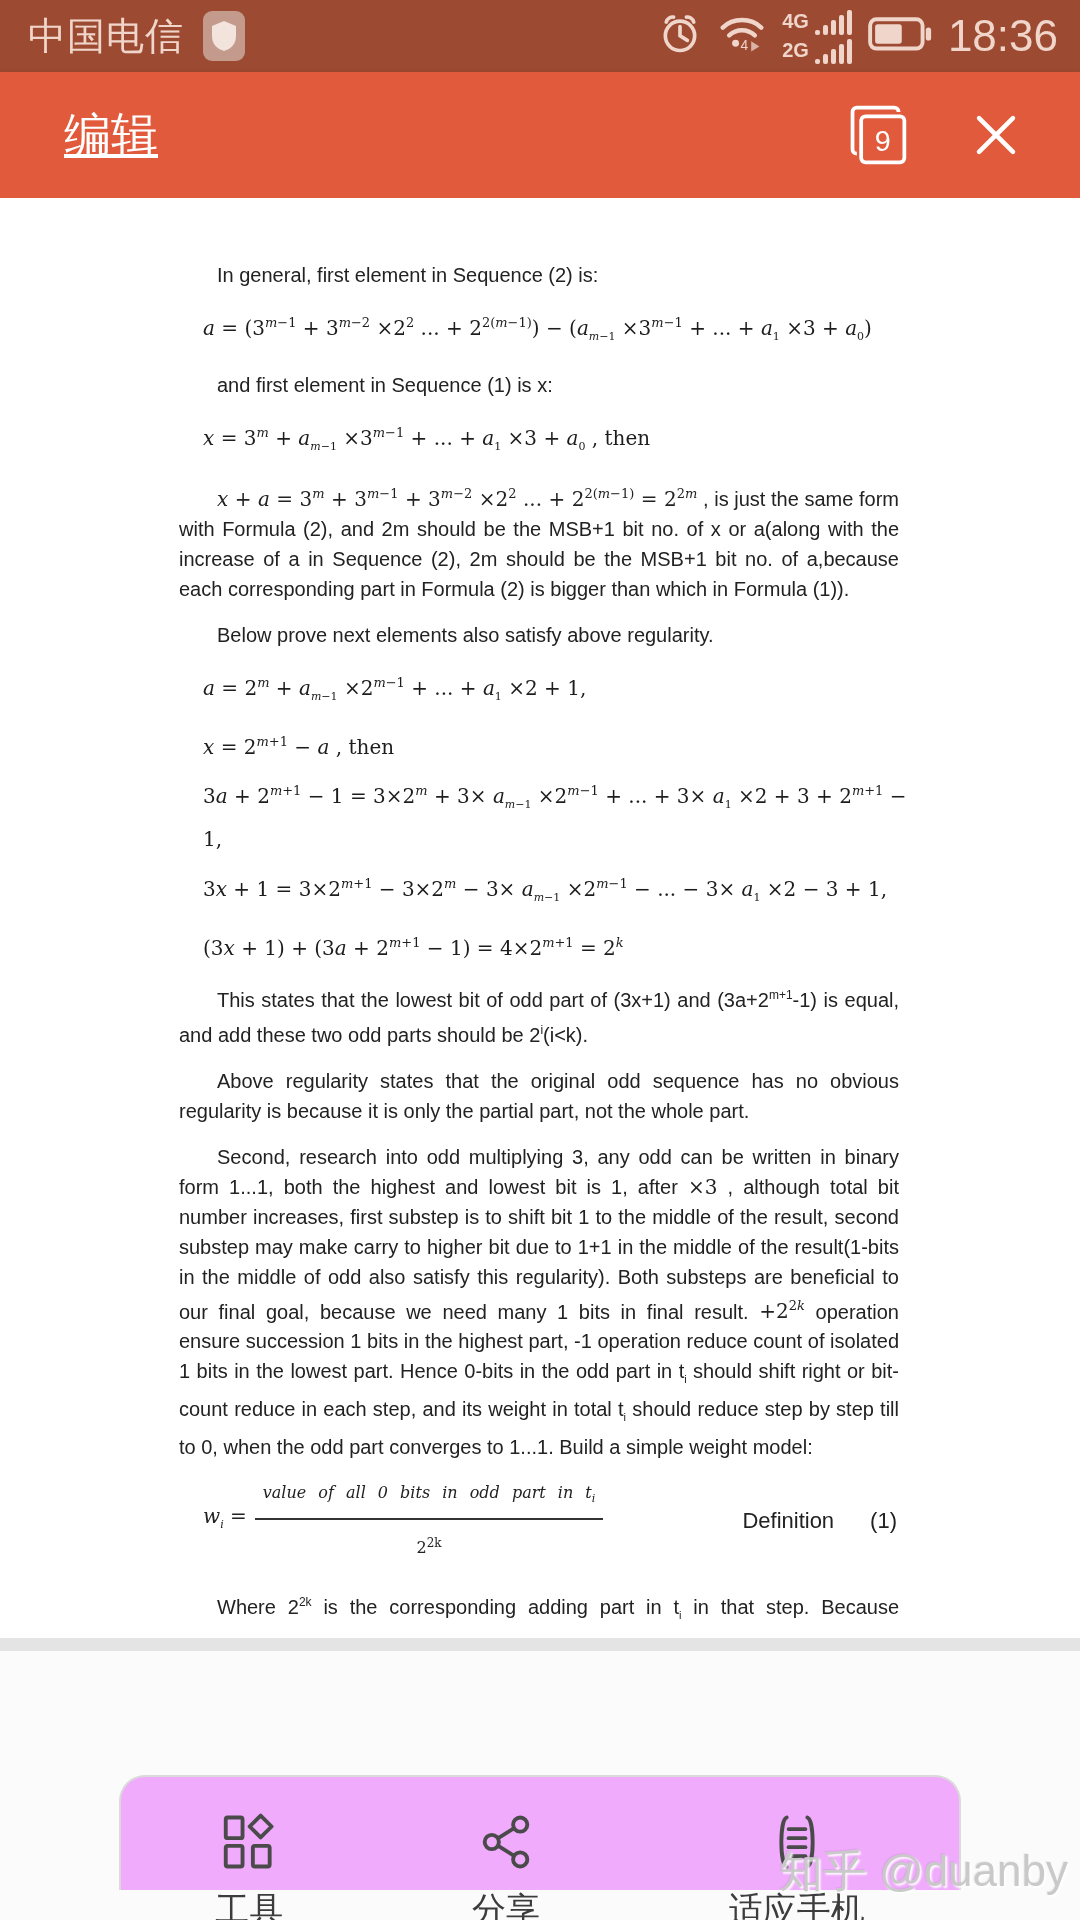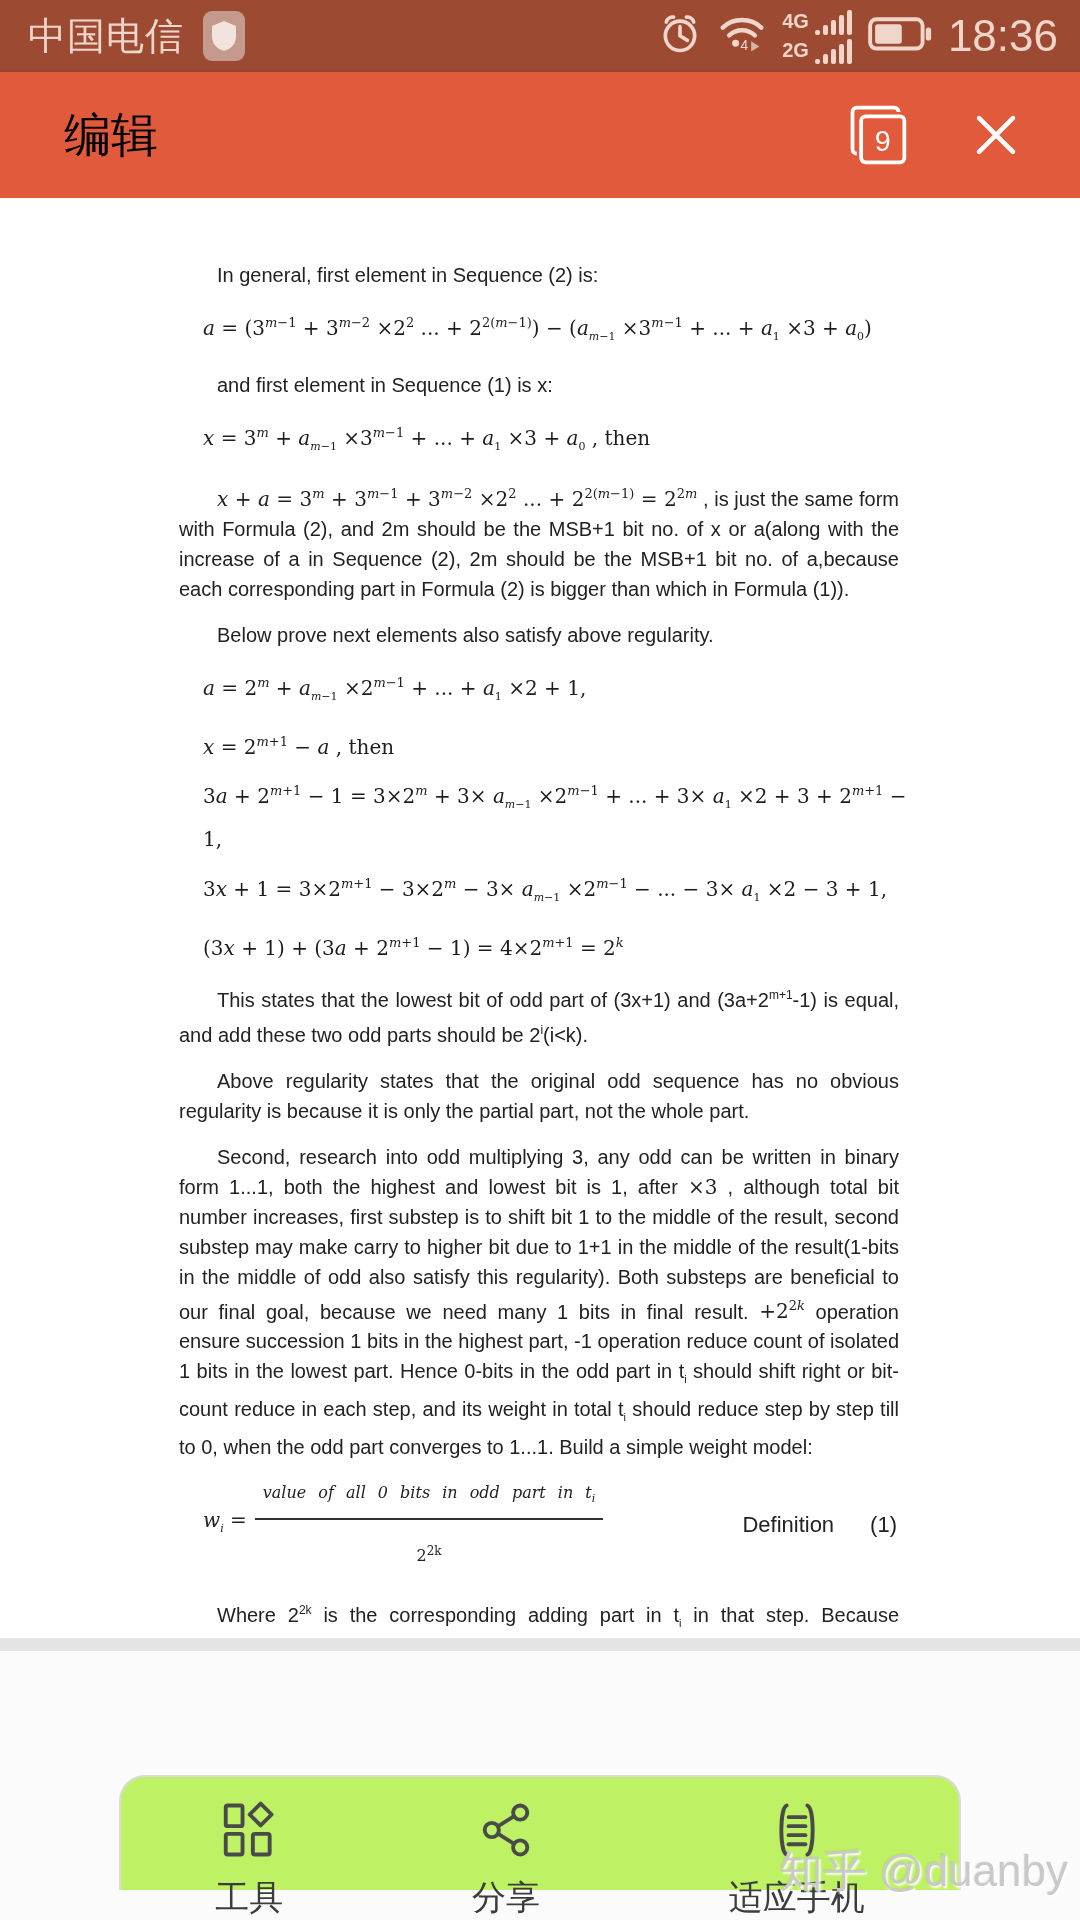--- a/index.html
+++ b/index.html
@@ -28,21 +28,21 @@
   .bars { display:flex; align-items:flex-end; gap:3px; height:26px; }
   .bars i { display:block; width:5px; background:#F0D5CA; border-radius:2px; }
   .sb-time { font-size:44px; }
   
   .app-header {
     position:absolute; top:72px; left:0; width:1080px; height:126px;
     background:#E15A3C; box-sizing:border-box;
     display:flex; align-items:center; justify-content:space-between;
     padding:0 58px 0 64px; box-shadow:0 3px 7px rgba(0,0,0,0.18);
   }
-  .header-title { color:#000000; font-size:47px; }
+  .header-title { color:#ffffff; font-size:47px;text-decoration:underline; }
   .header-actions { display:flex; align-items:center; gap:58px; }
   .icon-btn { display:flex; align-items:center; justify-content:center; cursor:pointer; }
   
   .doc-page {
     position:absolute; top:198px; left:0; width:1080px; height:1440px;
     background:#FFFFFF; box-sizing:border-box;
     padding:46px 165px 0 163px;
     color:#222222; font-size:20px; line-height:30px; text-align:justify;
   }
   .para { margin:16px; text-indent:38px; }
@@ -50,35 +50,35 @@
   .formula {
     margin:11px 0 11px 40px; font-size:20px; line-height:34px; text-align:left; color:#1d1d1d;
   }
   sup { font-size:12px; } sub { font-size:11px; }
   .formula sup, .f sup { font-size:13px; }
   .def-row { display:flex; align-items:center; margin:16px 0 10px 40px; }
   .def-lhs { font-family:"DejaVu Serif", serif; font-size:20px; }
   .frac { display:inline-flex; flex-direction:column; align-items:center; margin-left:8px;
           font-family:"DejaVu Serif", serif; }
   .frac .num { font-size:16px; padding:0 8px 4px; border-bottom:2px solid #333; word-spacing:7px;font-style:italic; }
-  .frac .den { font-size:16px; padding-top:16px; }
+  .frac .den { font-size:16px; padding-top:8px; }
   .def-label { margin-left:auto; margin-right:18px; font-size:22px; display:flex; gap:36px;
                font-family:"Liberation Sans", sans-serif; }
   .p9 { line-height:44px; }
   
   .page-separator {
     position:absolute; top:1638px; left:0; width:1080px; height:13px; background:#E4E4E4;
   }
   .bottom-area { position:absolute; top:1651px; left:0; width:1080px; height:269px; background:#FBFBFB; }
   .toolbar-panel {
     position:absolute; left:119px; top:1775px; width:842px; height:115px;
-    background:#bef264; border:2px solid #DADADA; border-bottom:none;
+    background:#f0abfc; border:2px solid #DADADA; border-bottom:none;
     border-radius:26px 26px 0 0; box-sizing:border-box;
     display:flex; align-items:flex-start; justify-content:space-around;
-    padding-top:22px;
+    padding-top:34px;
   }
   .tb-item { display:flex; flex-direction:column; align-items:center; gap:10px;
              color:#424242; cursor:pointer; }
   .tb-item .lbl { font-size:34px; color:#3C3C3C; }
   .watermark {
     position:absolute; top:1842px; right:12px; z-index:5;
     font-size:44px; color:#C9C9C9;
     text-shadow:2px 2px 2px rgba(255,255,255,0.95), -1px -1px 1px rgba(0,0,0,0.06);
   }
 </style>

